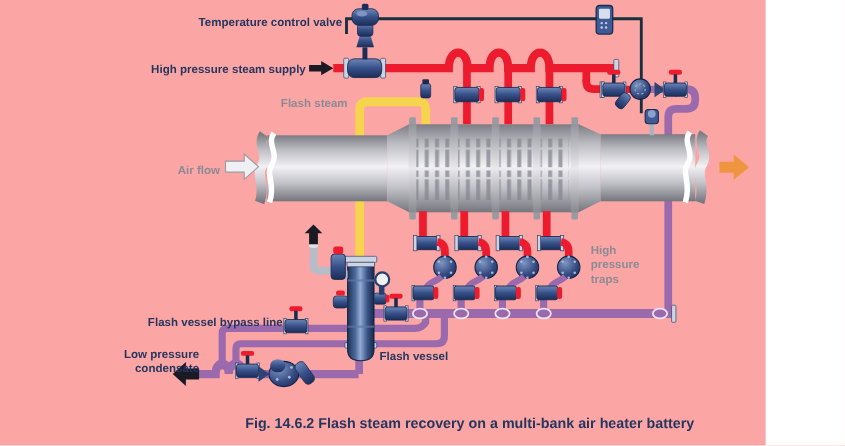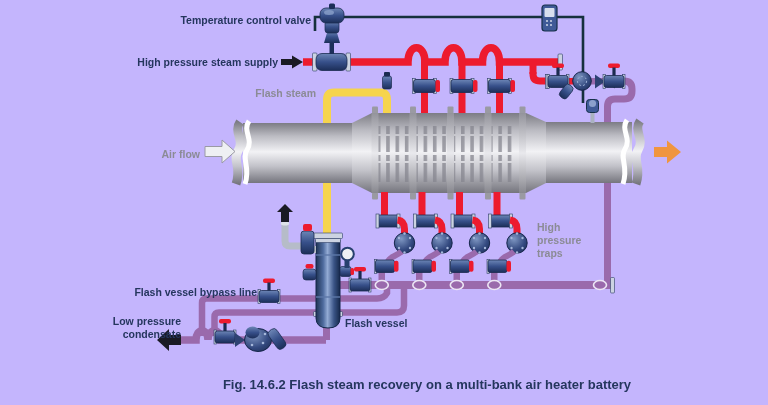--- a/index.html
+++ b/index.html
@@ -1,16 +1,16 @@
 <!DOCTYPE html>
 <html style="--steam-red: #ed1b2e; --flash-yellow: #f6d44d; --cond-purple: #9a6aac; --signal-navy: #16303d; --air-orange: #f0953f; --label-navy: #25365e; --label-gray: #8b8b95; --valve-blue: #2e4273; --duct-gray: #c6c6cc;"><head>
 <meta charset="utf-8">
 <style>
   html,body{margin:0;padding:0;background:#ffffff;}
-  #stage{position:relative;width:768px;height:405px;background:#c4b5fd;overflow:hidden;
+  #stage{position:relative;width:696px;height:405px;background:#fca5a5;overflow:hidden;
          font-family:"Liberation Sans", sans-serif;}
   svg{position:absolute;left:0;top:0;}
   .lblNavy{fill:var(--label-navy);font-size:10.5px;font-weight:700;}
   .lblGray{fill:var(--label-gray);font-size:10.5px;font-weight:700;}
   .caption{fill:var(--label-navy);font-size:13px;font-weight:700;}
   .steamStroke{stroke:var(--steam-red);fill:none;}
   .steamFill{fill:var(--steam-red);}
   .yellowStroke{stroke:var(--flash-yellow);fill:none;}
   .purpleStroke{stroke:var(--cond-purple);fill:none;}
   .purpleFill{fill:var(--cond-purple);}

